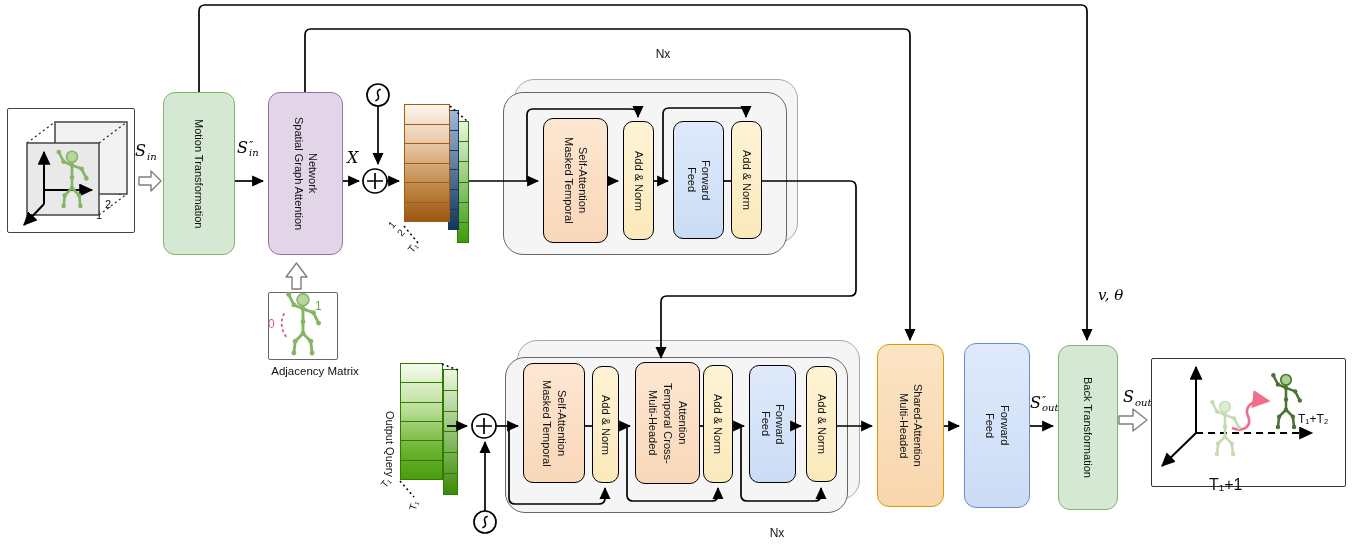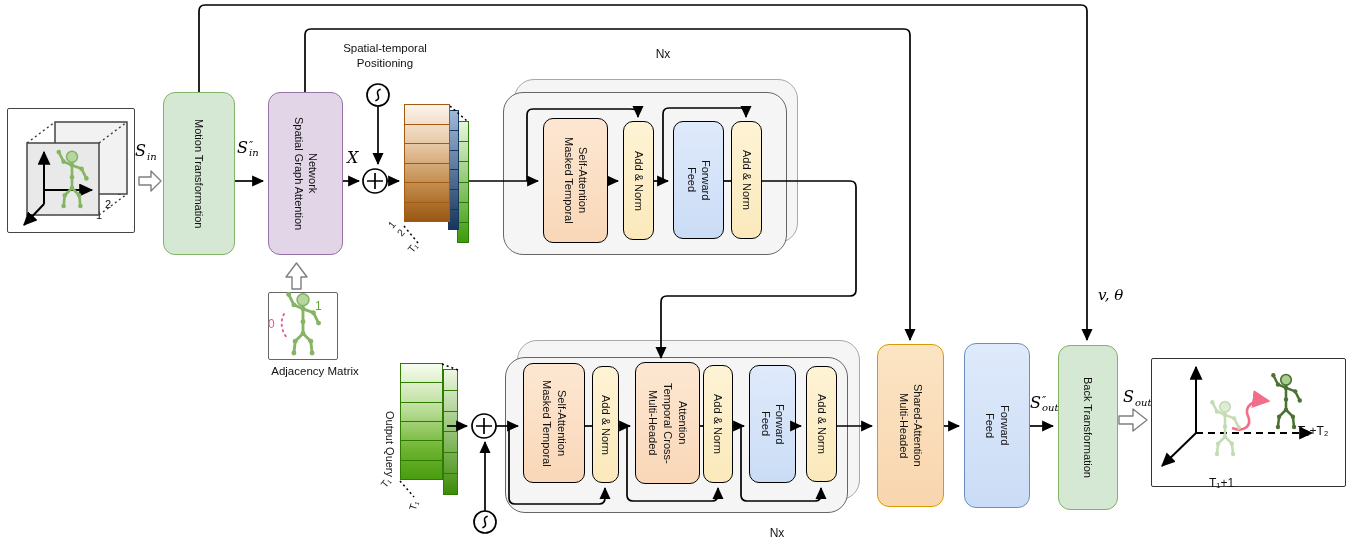--- a/index.html
+++ b/index.html
@@ -48,22 +48,20 @@
   <div class="box purplebox" style="left:268px;top:92px;width:75px;height:163px;">
     <span class="vtext">Spatial Graph Attention
 Network</span>
   </div>
 
   <div class="box" style="left:268px;top:292px;width:70px;height:68px;background:#fff;border-color:#666;border-radius:2px;"></div>
   <div class="lbl" style="left:260px;top:364px;width:110px;">Adjacency Matrix</div>
   <div class="tick" style="left:315px;top:299px;color:#64a83c;font-size:12px;">1</div>
   <div class="tick" style="left:268px;top:317px;color:#e0579b;font-size:12px;">0</div>
 
-  <div class="lbl" style="left:323px;top:41px;width:124px;">Spatial-temporal
-Positioning</div>
 
   <div class="stack" style="left:457px;top:121px;width:12px;height:122px;color:#2c7a06;border:1.4px solid #2c7a06;background:linear-gradient(180deg,#e8f5dd,#3c9c0c);">
       <i></i>
       <i></i>
       <i></i>
       <i></i>
       <i></i>
       <i></i>
     </div>
   <div class="stack" style="left:448px;top:110px;width:11px;height:120px;color:#17365d;border:1.4px solid #17365d;background:linear-gradient(180deg,#9fb8d8,#17365d);">
@@ -194,22 +192,22 @@
     <span class="msub">out</span>
   </div>
   <div class="mathlbl" style="left:1098px;top:288px;font-size:15px;">
     <span>v, θ</span>
   </div>
 
   <div class="tick" style="left:110px;top:183px;font-size:12px;">T₁</div>
   <div class="tick" style="left:96px;top:209px;font-size:11px;">1</div>
   <div class="tick" style="left:105px;top:198px;font-size:11px;">2</div>
 
-  <div class="tick" style="left:1209px;top:476px;font-size:12px;">T₁+1</div>
-  <div class="tick" style="left:1298px;top:412px;font-size:12px;margin-top:12px;">T₁+T₂</div>
+  <div class="tick" style="left:1209px;top:476px;font-size:16px;">T₁+1</div>
+  <div class="tick" style="left:1298px;top:412px;font-size:12px;">T₁+T₂</div>
 
   <svg class="wires" width="1352" height="544" viewBox="0 0 1352 544">
     <defs>
       <marker id="arr" markerWidth="7.5" markerHeight="7.5" refX="6.4" refY="3.25" orient="auto">
         <path d="M0,0 L7,3.25 L0,6.5 z" fill="#000"></path>
       </marker>
       <marker id="arrp" markerWidth="8" markerHeight="8" refX="6" refY="3.5" orient="auto">
         <path d="M0,0 L7,3.5 L0,7 z" fill="#f26d88"></path>
       </marker>
     </defs>

